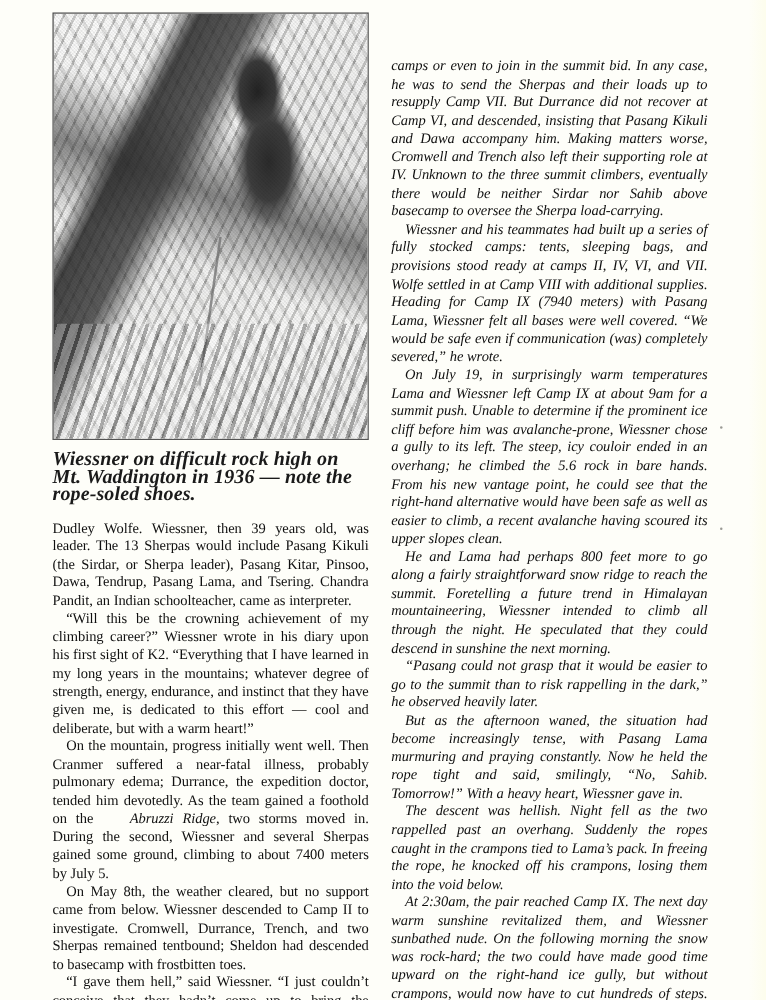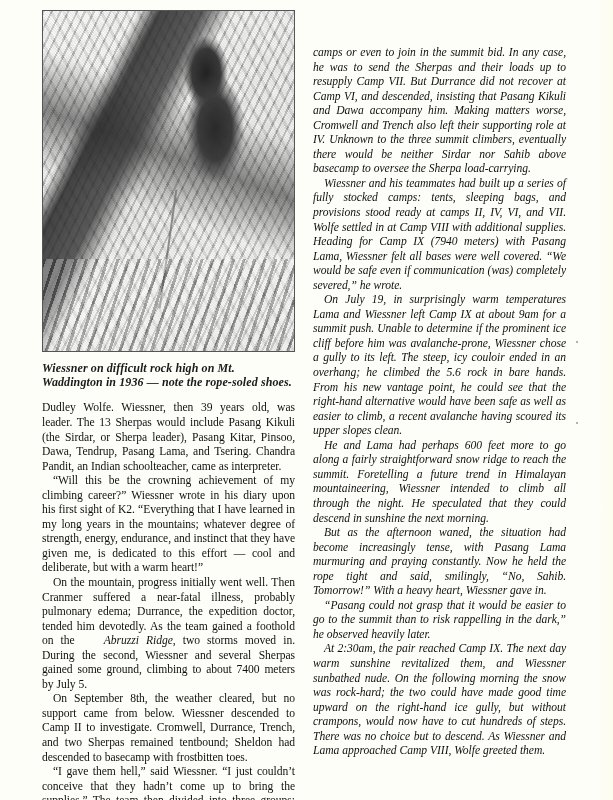--- a/index.html
+++ b/index.html
@@ -113,21 +113,21 @@
         rgba(40,40,40,0.42) 3px,
         rgba(255,255,255,0.35) 3px,
         rgba(255,255,255,0.35) 10px);
     opacity: 0.8;
   }
   
   .caption {
     font-family: "Liberation Serif", serif;
     font-style: italic;
     font-weight: bold;
-    font-size: 12px;
+    font-size: 16px;
     line-height: 14.2px;
     color: #1a1a1a;
     letter-spacing: 0.1px;
     margin-bottom: 12px;
   }
   
   p.body {
     margin: 0;
     font-size: 11.6px;
     line-height: 14.55px;
@@ -183,35 +183,36 @@
         <div class="photo-grain"></div>
         <div class="photo-axe"></div>
         <div class="photo-dark-bottom"></div>
       </div>
 
       <div class="caption">Wiessner on difficult rock high on Mt. Waddington in 1936 — note the rope-soled shoes.</div>
 
       <p class="body">Dudley Wolfe. Wiessner, then 39 years old, was leader. The 13 Sherpas would include Pasang Kikuli (the Sirdar, or Sherpa leader), Pasang Kitar, Pinsoo, Dawa, Tendrup, Pasang Lama, and Tsering. Chandra Pandit, an Indian schoolteacher, came as interpreter.</p>
       <p class="body">“Will this be the crowning achievement of my climbing career?” Wiessner wrote in his diary upon his first sight of K2. “Everything that I have learned in my long years in the mountains; whatever degree of strength, energy, endurance, and instinct that they have given me, is dedicated to this effort — cool and deliberate, but with a warm heart!”</p>
       <p class="body" id="left-p3">On the mountain, progress initially went well. Then Cranmer suffered a near-fatal illness, probably pulmonary edema; Durrance, the expedition doctor, tended him devotedly. As the team gained a foothold on the <em>Abruzzi Ridge</em>, two storms moved in. During the second, Wiessner and several Sherpas gained some ground, climbing to about 7400 meters by July 5.</p>
-      <p class="body">On September 8th, the weather cleared, but no support came from below. Wiessner descended to Camp II to investigate. Cromwell, Durrance, Trench, and two Sherpas remained tentbound; Sheldon had descended to basecamp with frostbitten toes.</p>
+      <p class="body">On May 8th, the weather cleared, but no support came from below. Wiessner descended to Camp II to investigate. Cromwell, Durrance, Trench, and two Sherpas remained tentbound; Sheldon had descended to basecamp with frostbitten toes.</p>
       <p class="body">“I gave them hell,” said Wiessner. “I just couldn’t conceive that they hadn’t come up to bring the supplies.” The team then divided into three groups: Durrance, Wolfe, and Wiessner up high; Cromwell and Trench at Camp IV or lower; Sheldon and Cranmer, injured, at basecamp.</p>
 
     </div>
 
     <div class="col col-right">
       <span class="speck s1"></span>
       <span class="speck s2"></span>
 
       <p class="body noindent">camps or even to join in the summit bid. In any case, he was to send the Sherpas and their loads up to resupply Camp VII. But Durrance did not recover at Camp VI, and descended, insisting that Pasang Kikuli and Dawa accompany him. Making matters worse, Cromwell and Trench also left their supporting role at IV. Unknown to the three summit climbers, eventually there would be neither Sirdar nor Sahib above basecamp to oversee the Sherpa load-carrying.</p>
       <p class="body">Wiessner and his teammates had built up a series of fully stocked camps: tents, sleeping bags, and provisions stood ready at camps II, IV, VI, and VII. Wolfe settled in at Camp VIII with additional supplies. Heading for Camp IX (7940 meters) with Pasang Lama, Wiessner felt all bases were well covered. “We would be safe even if communication (was) completely severed,” he wrote.</p>
       <p class="body">On July 19, in surprisingly warm temperatures Lama and Wiessner left Camp IX at about 9am for a summit push. Unable to determine if the prominent ice cliff before him was avalanche-prone, Wiessner chose a gully to its left. The steep, icy couloir ended in an overhang; he climbed the 5.6 rock in bare hands. From his new vantage point, he could see that the right-hand alternative would have been safe as well as easier to climb, a recent avalanche having scoured its upper slopes clean.</p>
-      <p class="body">He and Lama had perhaps 600 feet more to go along a fairly straightforward snow ridge to reach the summit. Foretelling a future trend in Himalayan mountaineering, Wiessner intended to climb all through the night. He speculated that they could descend in sunshine the next morning.</p>
+      <p class="body">He and Lama had perhaps 800 feet more to go along a fairly straightforward snow ridge to reach the summit. Foretelling a future trend in Himalayan mountaineering, Wiessner intended to climb all through the night. He speculated that they could descend in sunshine the next morning.</p>
+      <p class="body">“Pasang could not grasp that it would be easier to go to the summit than to risk rappelling in the dark,” he observed heavily later.</p>
       <p class="body">But as the afternoon waned, the situation had become increasingly tense, with Pasang Lama murmuring and praying constantly. Now he held the rope tight and said, smilingly, “No, Sahib. Tomorrow!” With a heavy heart, Wiessner gave in.</p>
-      <p class="body">“Pasang could not grasp that it would be easier to go to the summit than to risk rappelling in the dark,” he observed heavily later.</p>
+      <p class="body">The descent was hellish. Night fell as the two rappelled past an overhang. Suddenly the ropes caught in the crampons tied to Lama’s pack. In freeing the rope, he knocked off his crampons, losing them into the void below.</p>
       <p class="body">At 2:30am, the pair reached Camp IX. The next day warm sunshine revitalized them, and Wiessner sunbathed nude. On the following morning the snow was rock-hard; the two could have made good time upward on the right-hand ice gully, but without crampons, would now have to cut hundreds of steps. There was no choice but to descend. As Wiessner and Lama approached Camp VIII, Wolfe greeted them.</p>
 
     </div>
 
   </div>
 
   <div class="edge-shade"></div>
 </div>
 
 </body></html>

